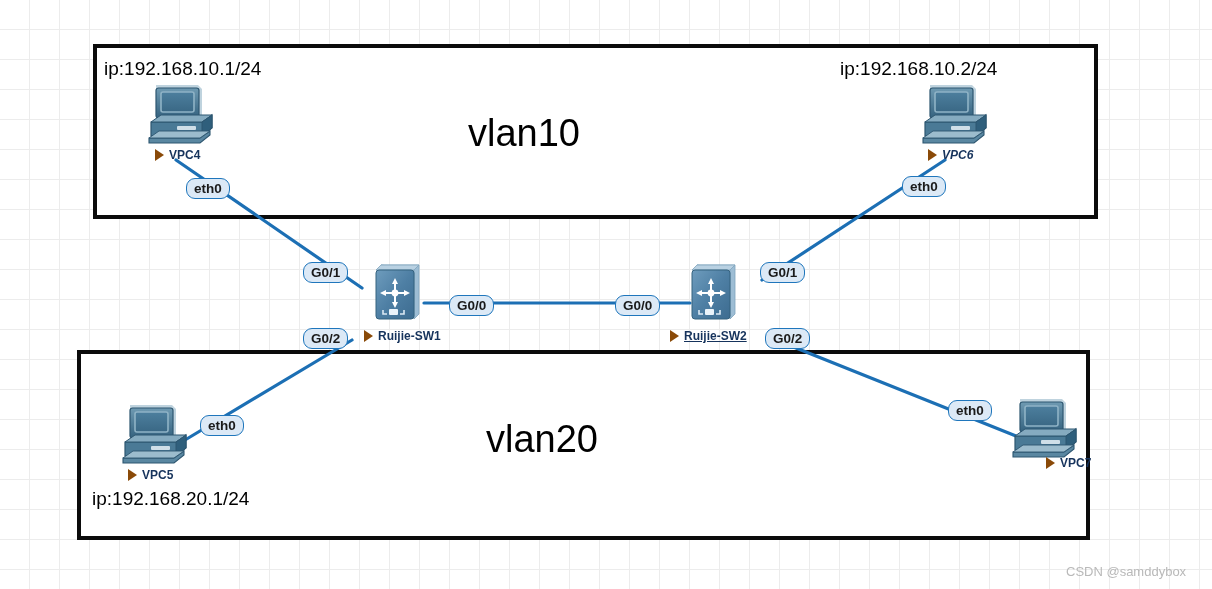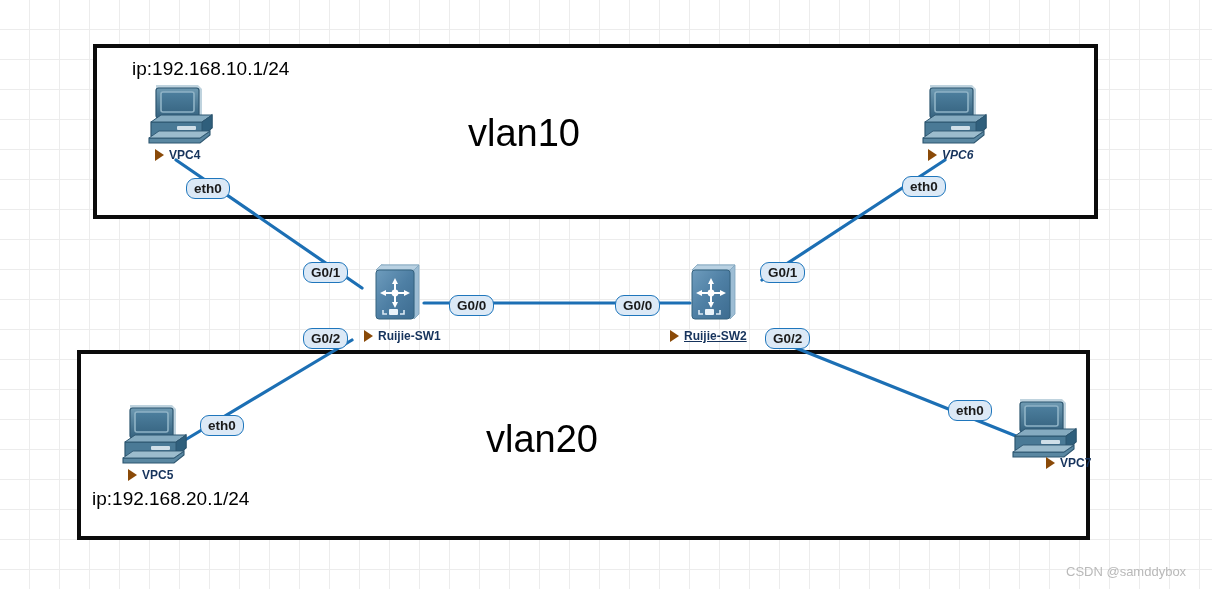--- a/index.html
+++ b/index.html
@@ -120,21 +120,22 @@
   <div class="zone-title" id="zone-title-1" style="left: 486px; top: 418px;">vlan20</div>
 
   <svg id="links" width="1212" height="589">
       <line x1="176" y1="160" x2="362" y2="288" stroke="#1c6fb4" stroke-width="3.2" stroke-linecap="round"></line>
       <line x1="945" y1="160" x2="762" y2="280" stroke="#1c6fb4" stroke-width="3.2" stroke-linecap="round"></line>
       <line x1="185" y1="440" x2="352" y2="340" stroke="#1c6fb4" stroke-width="3.2" stroke-linecap="round"></line>
       <line x1="1016" y1="436" x2="776" y2="340" stroke="#1c6fb4" stroke-width="3.2" stroke-linecap="round"></line>
       <line x1="424" y1="303" x2="690" y2="303" stroke="#1c6fb4" stroke-width="3.2" stroke-linecap="round"></line>
     </svg>
 
-  <div class="ip-label" id="ip-0" style="left: 104px; top: 58px; margin-left: 28px;">ip:192.168.10.1/24</div>
+  <div class="ip-label" id="ip-0" style="left: 104px; top: 58px;">ip:192.168.10.1/24</div>
+  <div class="ip-label" id="ip-1" style="left: 840px; top: 58px;">ip:192.168.10.2/24</div>
   <div class="ip-label" id="ip-2" style="left: 92px; top: 488px;">ip:192.168.20.1/24</div>
 
   <div id="devices">
       <div class="node" style="left: 144px; top: 82px;">
         <svg width="72" height="66" viewBox="0 0 72 66">
     <defs>
       <linearGradient id="pcScr" x1="0" y1="0" x2="0" y2="1">
         <stop offset="0" stop-color="#4d7f9e"></stop>
               <stop offset="1" stop-color="#3a6885"></stop>
       </linearGradient>

